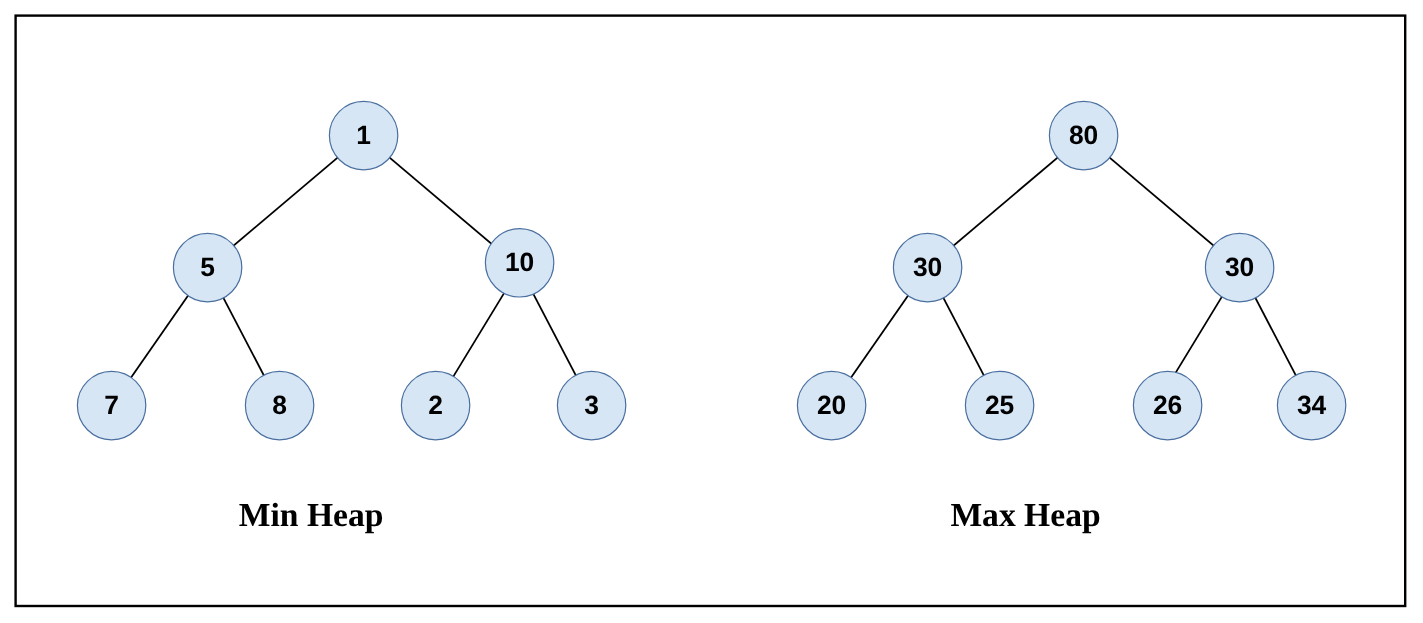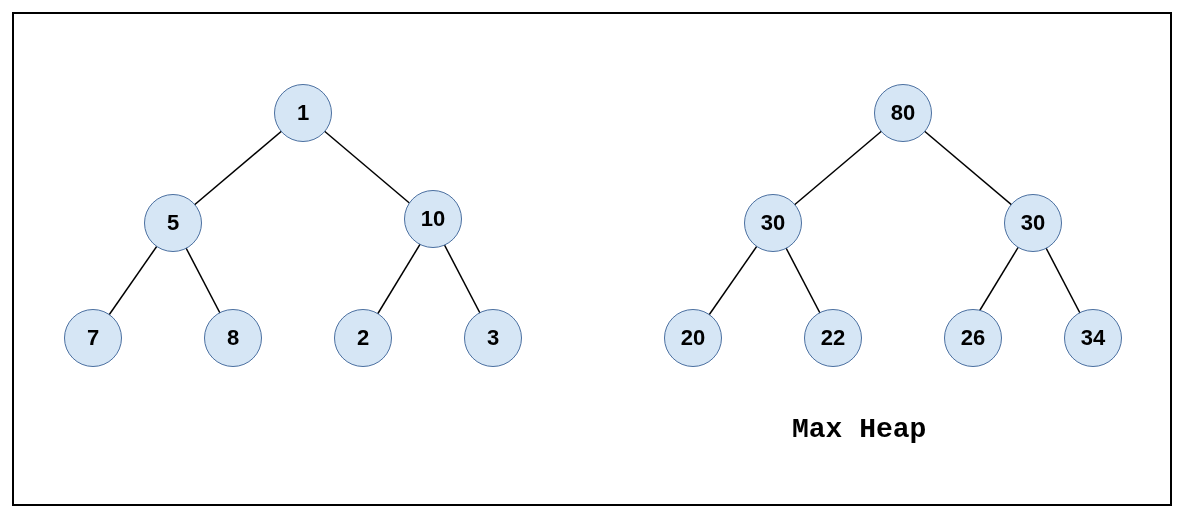--- a/index.html
+++ b/index.html
@@ -52,21 +52,21 @@
       stroke-width: 1.5;
     }
     .caption {
       position: absolute;
       font-family: Georgia, 'Times New Roman', serif;
       font-weight: bold;
       font-size: 28px;
       color: #000;
     }
     .caption.left { left: 185px; top: 400px; }
-    .caption.right { left: 778px; top: 400px; font-family: Liberation Mono, monospace; }
+    .caption.right { left: 778px; top: 400px; }
   </style>
 </head>
 <body>
 
 <div class="frame">
 
   <div class="tree left">
     <svg class="edges">
       <line x1="279" y1="49" x2="149" y2="159"></line>
       <line x1="279" y1="49" x2="409" y2="159"></line>
@@ -113,24 +113,25 @@
     <div class="node" style="left:120px;top:130px">
         <span>30</span>
       </div>
     <div class="node" style="left:380px;top:130px">
         <span>30</span>
       </div>
     <div class="node" style="left:40px;top:245px">
         <span>20</span>
       </div>
     <div class="node" style="left:180px;top:245px">
-        <span>22</span>
+        <span>25</span>
       </div>
     <div class="node" style="left:320px;top:245px">
         <span>26</span>
       </div>
     <div class="node" style="left:440px;top:245px">
         <span>34</span>
       </div>
   </div>
 
+  <div class="caption left">Min Heap</div>
   <div class="caption right">Max Heap</div>
 </div>
 
 </body></html>

